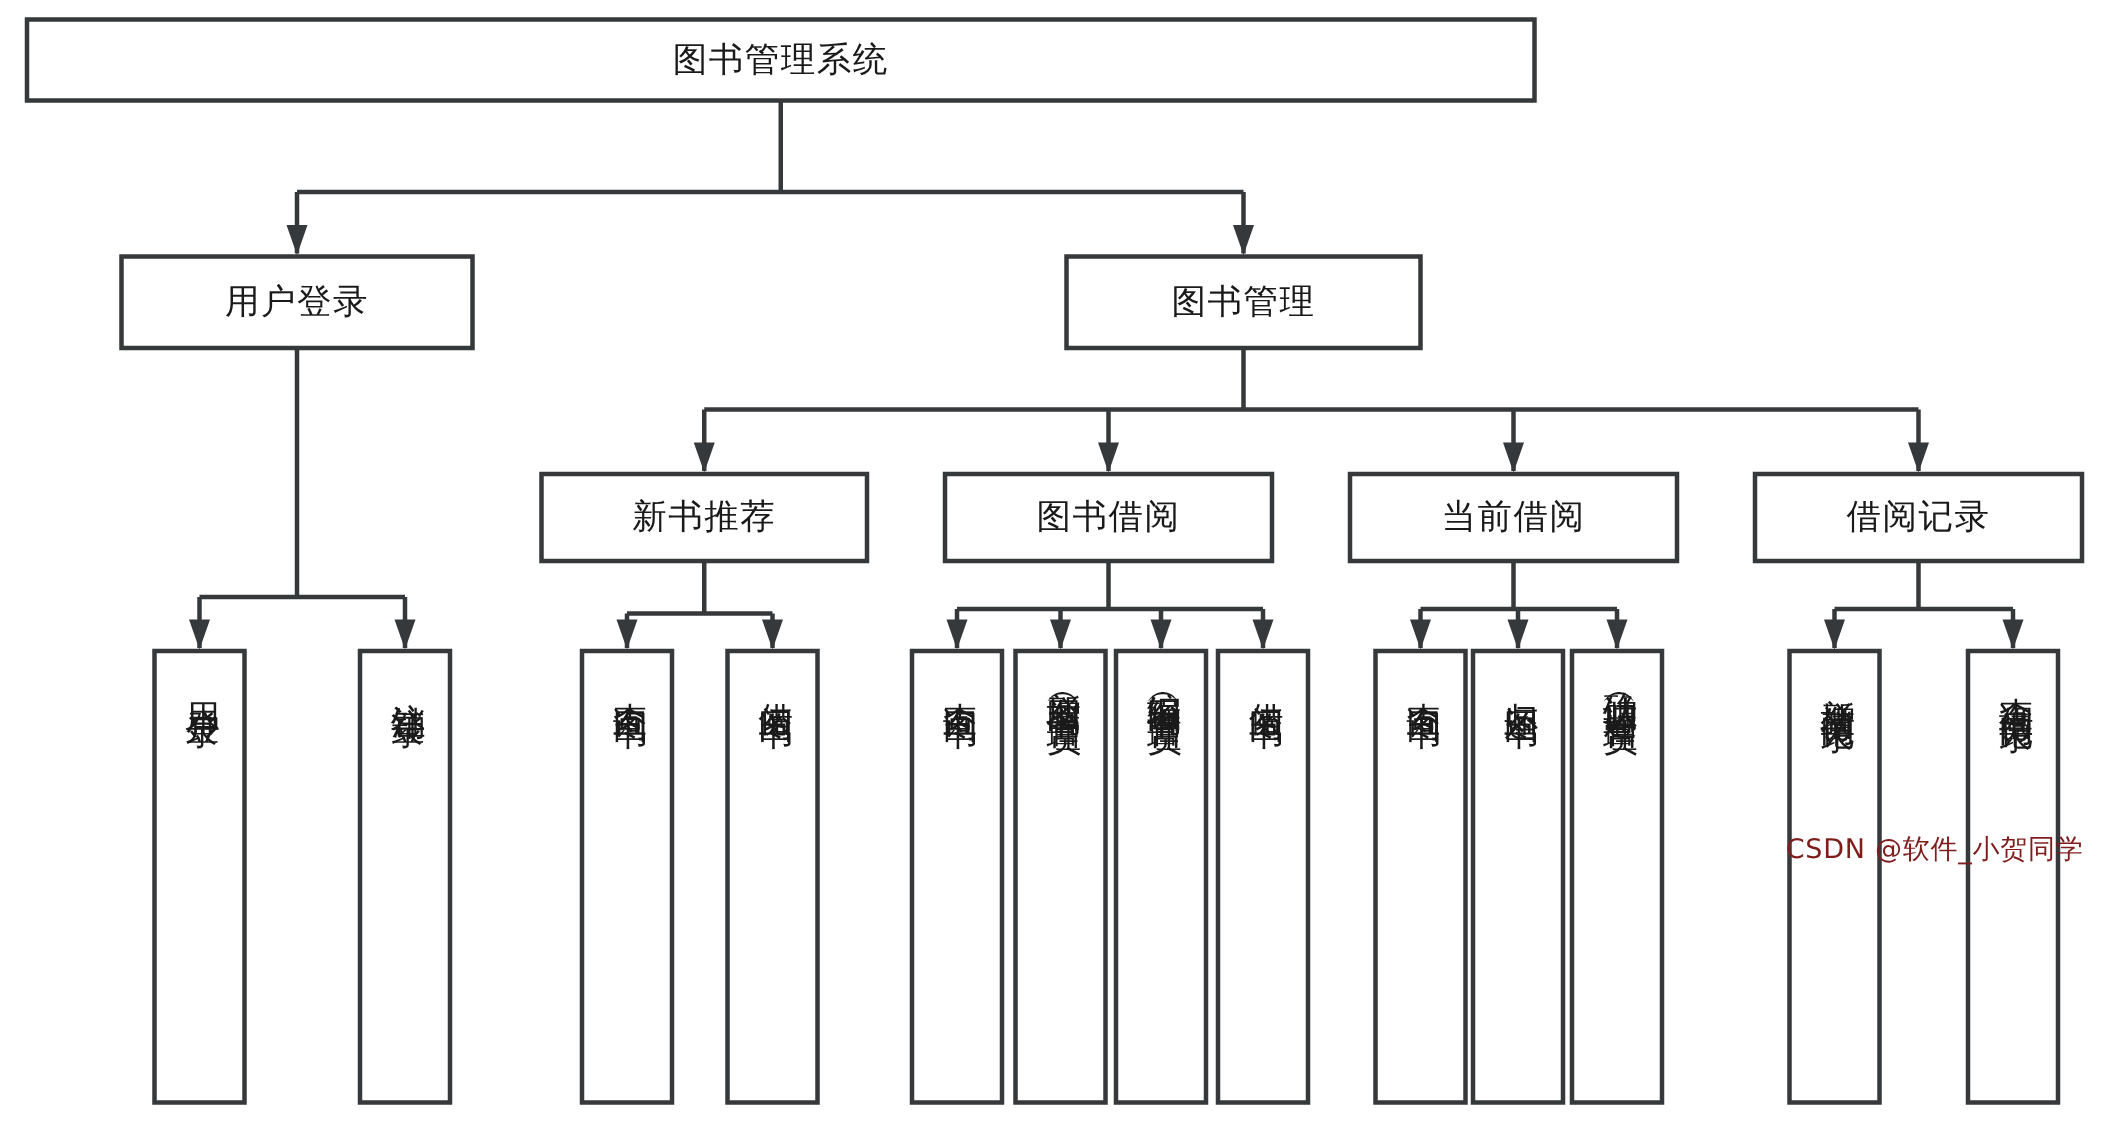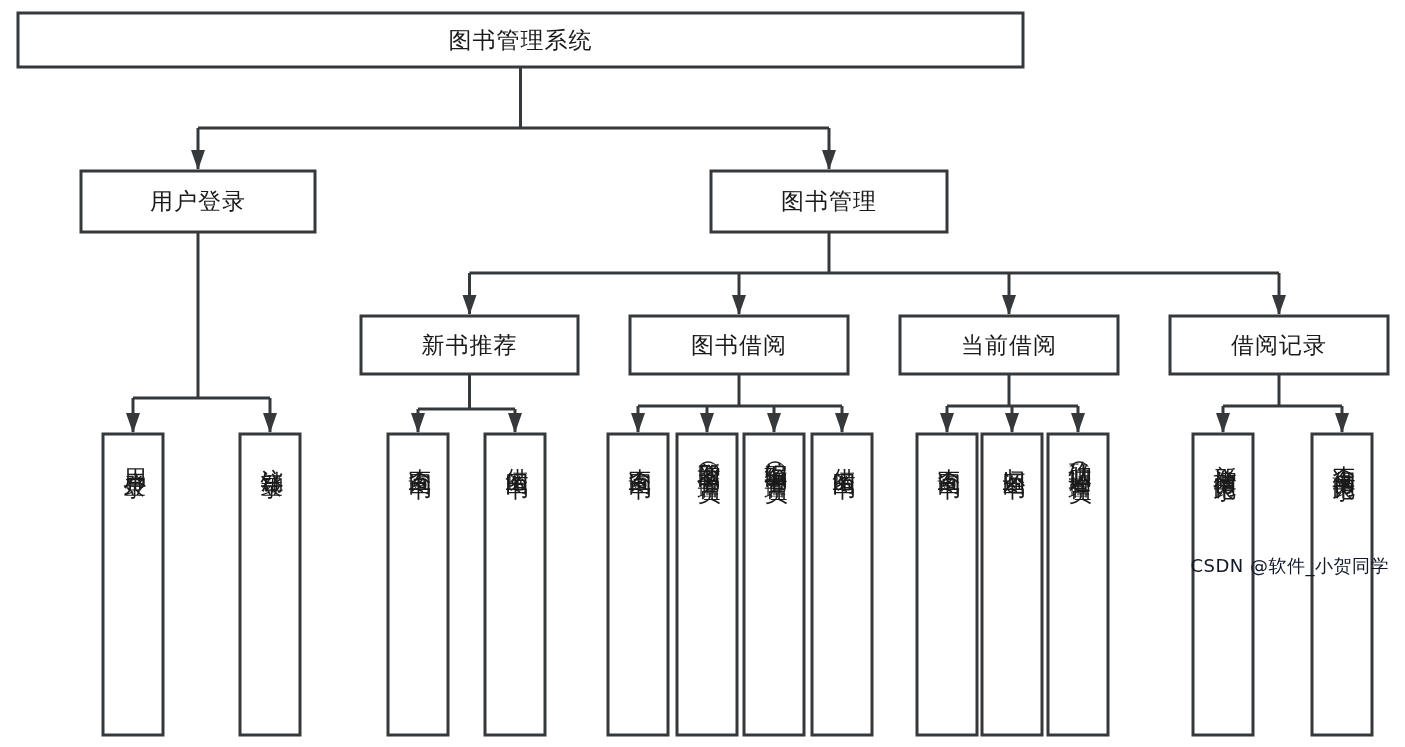--- a/index.html
+++ b/index.html
@@ -58,21 +58,21 @@
     dominant-baseline: middle;
     writing-mode: vertical-rl;
     glyph-orientation-vertical: 0;
   }
   .watermark {
     position: absolute;
     right: 16px;
     bottom: 6px;
     font-family: "DejaVu Sans", "Liberation Sans", sans-serif;
     font-size: 18px;
-    color: #0f172a;
+    color: #7f1d1d;
     letter-spacing: 0.5px;
     white-space: nowrap;
     user-select: none;
   }
 </style>
 </head>
 <body>
 
 <div id="diagram-root">
   <svg id="tree-svg" viewBox="0 0 1405 747">

